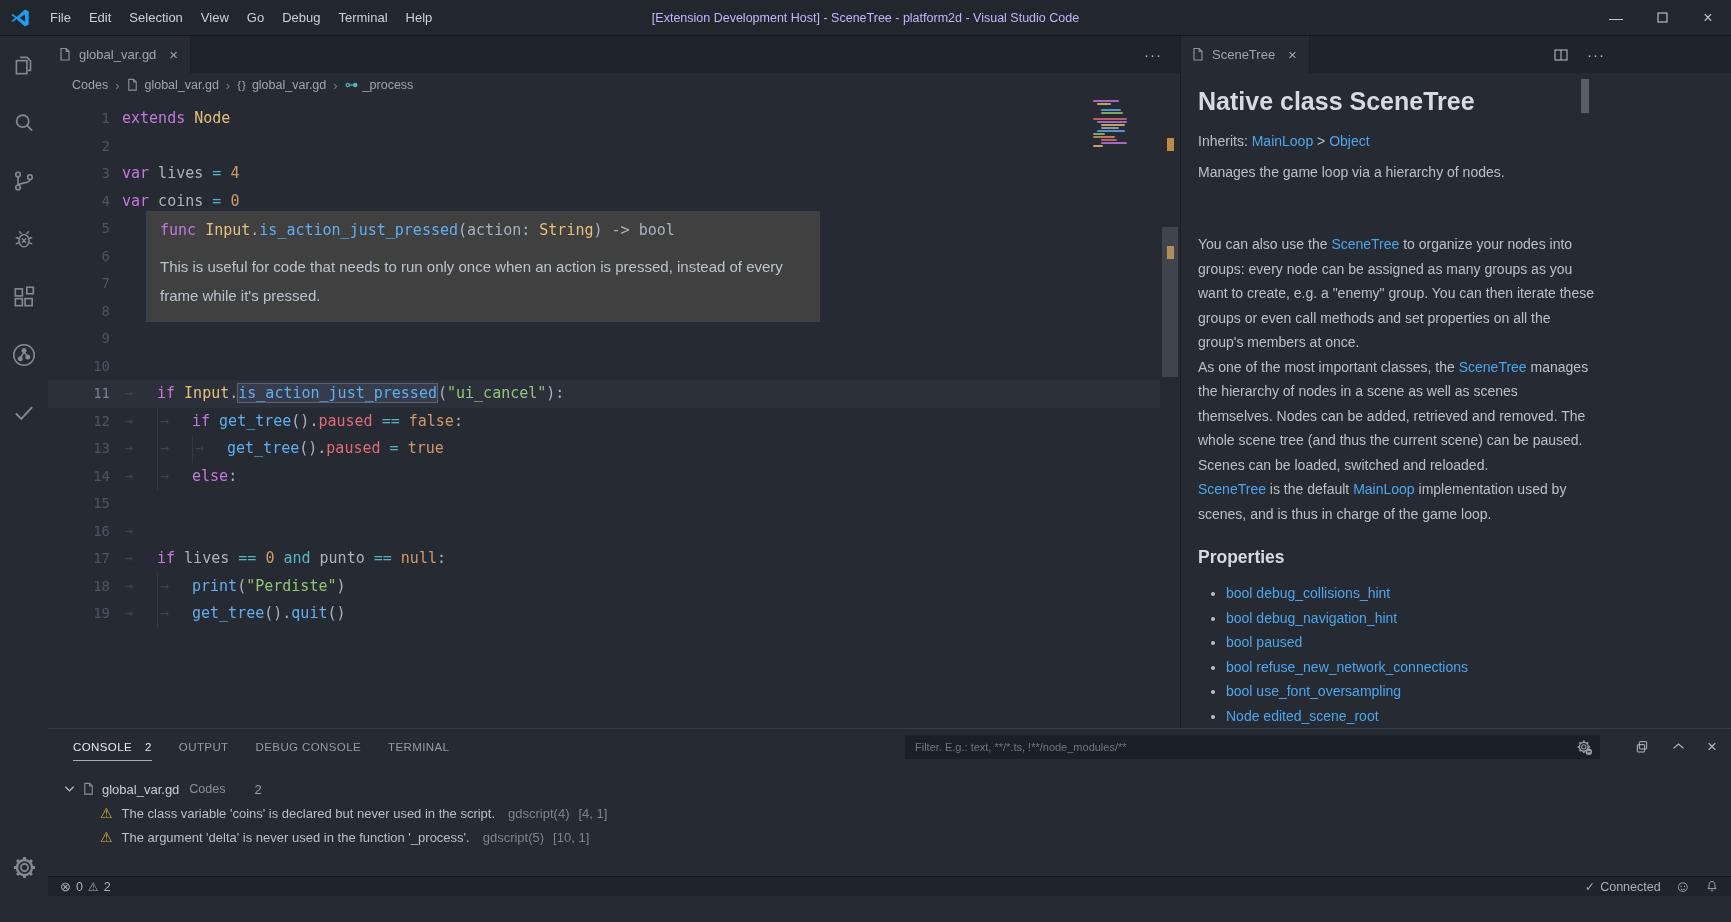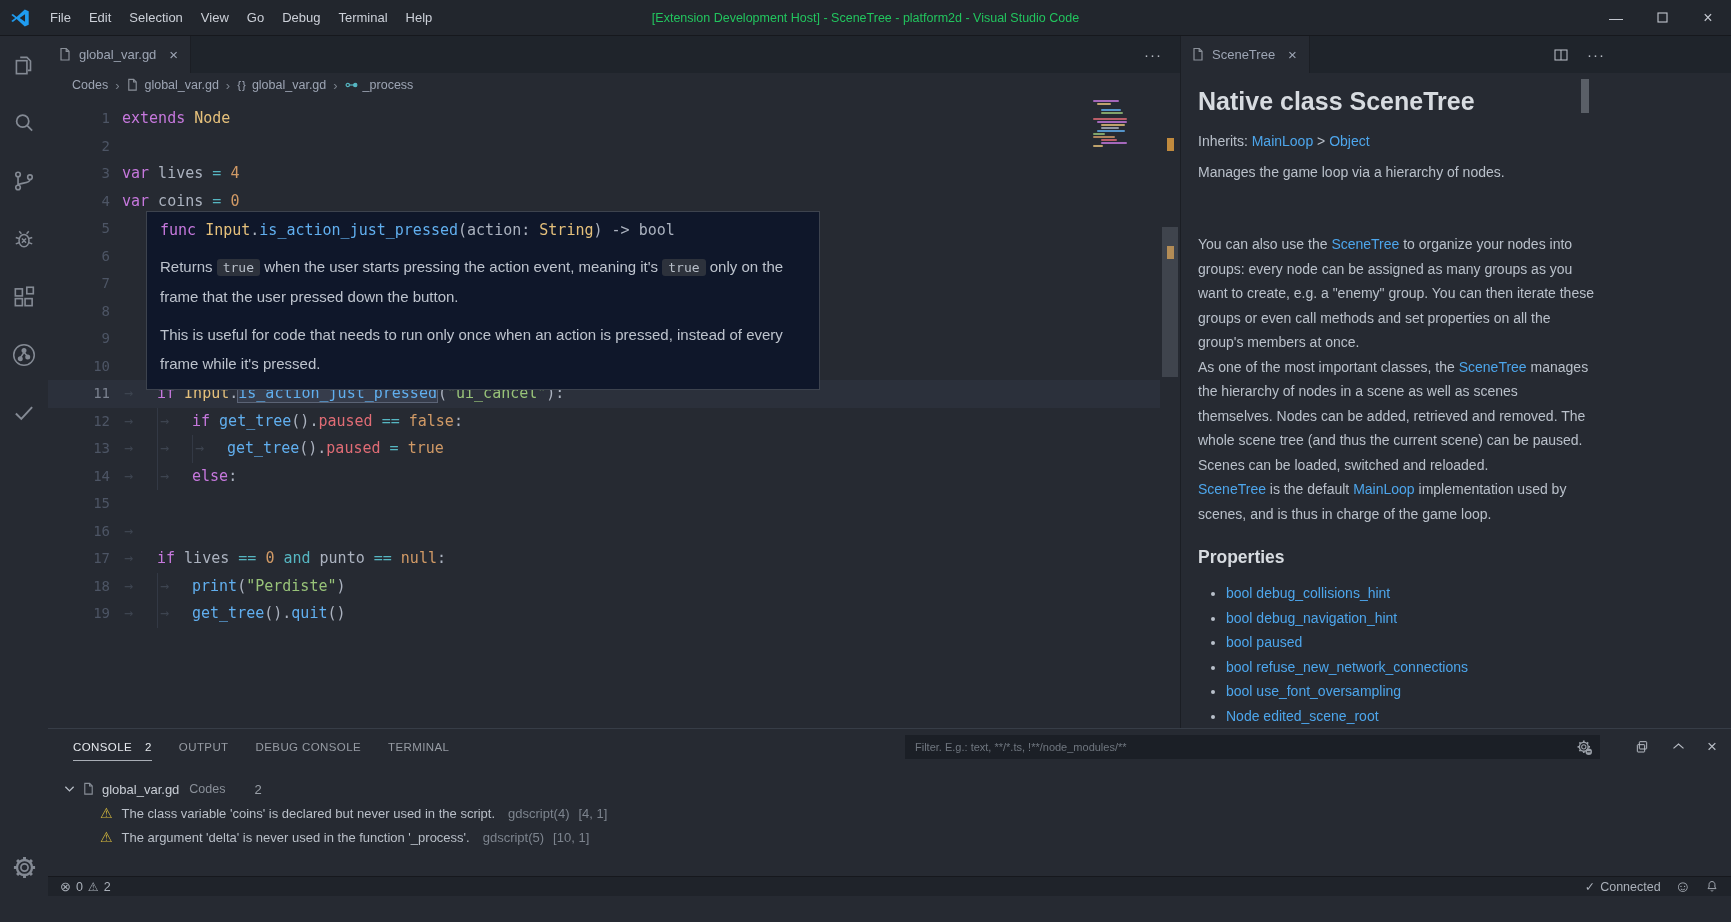--- a/index.html
+++ b/index.html
@@ -1,21 +1,21 @@
 <!DOCTYPE html>
 <html><head>
 <meta charset="utf-8">
 <style>
   html,body{margin:0;padding:0;}
   body{width:1731px;height:922px;overflow:hidden;background:#262a32;font-family:"Liberation Sans",sans-serif;position:relative;color:#b9bfc8;-webkit-font-smoothing:antialiased;}
   .titlebar{height:35px;background:#22262d;display:flex;align-items:center;position:relative;border-bottom:1px solid #16181d;}
   .vslogo{width:22px;height:22px;margin:0 10px 0 9px;}
   .menu-bar{display:flex;height:35px;align-items:center;}
   .menu-item{padding:17px 9px;font-size:13px;color:#ccd0d8;line-height:35px;cursor:default;}
-  .window-title{position:absolute;left:50%;transform:translateX(-50%);font-size:12.5px;color:#22c55e;white-space:nowrap;text-align:center;}
+  .window-title{position:absolute;left:50%;transform:translateX(-50%);font-size:12.5px;color:#c4b5fd;white-space:nowrap;text-align:center;}
   .win-controls{margin-left:auto;display:flex;height:35px;}
   .win-btn{width:46px;height:35px;display:flex;align-items:center;justify-content:center;color:#c3c7cf;font-size:14px;}
   .main{display:flex;height:860px;}
   .activitybar{width:48px;display:flex;flex-direction:column;align-items:center;background:#262a32;flex-shrink:0;}
   .ab-icon{height:58px;width:48px;display:flex;align-items:center;justify-content:center;color:#848a94;}
   .ab-icon.manage{margin-top:auto;}
   .workbench{flex:1;display:flex;flex-direction:column;min-width:0;}
   .editor-area{display:flex;height:712px;}
   .left-group{width:1132px;display:flex;flex-direction:column;border-right:1px solid #1b1e24;flex-shrink:0;position:relative;}
   .right-group{flex:1;display:flex;flex-direction:column;position:relative;min-width:0;}
@@ -36,21 +36,21 @@
   .line.hl{background:#2b303b;}
   .line.hl .ln{color:#7b8290;}
   .ln{width:62px;text-align:right;color:#4d5565;font-size:14px;flex-shrink:0;user-select:none;}
   .code{padding-left:12px;white-space:pre;}
   .tk-kw{color:#c678dd}.tk-ty{color:#e5c07b}.tk-nu{color:#d19a66}.tk-op{color:#56b6c2}
   .tk-fn{color:#61afef}.tk-pr{color:#e06c75}.tk-st{color:#98c379}.tk-pl{color:#abb2bf}
   .tk-tab{display:inline-block;width:35px;color:#3d4450;padding-left:2px;box-sizing:border-box;}
   .tk-tab + .tk-tab{border-left:1px solid #333945;}
   .tk-fnbox{color:#61afef;outline:1px solid #5b6375;background:rgba(95,107,132,.22);}
   .cursor{display:inline-block;width:0;border-left:1.5px solid #b6c2d4;height:18px;vertical-align:-3px;}
-  .tooltip{position:absolute;left:98px;top:114px;width:674px;background:#0f172a;border:1px solid #3d434e;z-index:6;box-sizing:border-box;}
+  .tooltip{position:absolute;left:98px;top:114px;width:674px;background:#404040;border:1px solid #3d434e;z-index:6;box-sizing:border-box;}
   .tt-sig{font-family:"DejaVu Sans Mono",monospace;font-size:15px;padding:9px 13px 4px;white-space:pre;}
   .tt-body{padding:0 13px 11px;font-size:15px;color:#bdc3cd;}
   .tt-body p{margin:9px 0 0;line-height:29px;}
   .chip{font-family:"DejaVu Sans Mono",monospace;font-size:13px;background:#2d323c;border-radius:3px;padding:1px 6px;color:#b8bfc9;}
   .minimap{position:absolute;right:32px;top:3px;width:55px;height:46px;}
   .mm-row{height:2px;margin-bottom:1px;border-radius:1px;opacity:.8;}
   .ruler{position:absolute;right:0;top:0;bottom:0;width:20px;}
   .rm-warn{position:absolute;right:6px;width:7px;height:13px;background:#c08a3e;}
   .rm-thumb{position:absolute;left:2px;right:2px;background:rgba(140,148,160,.25);}
   .webview{position:relative;flex:1;padding:14px 0 0 17px;overflow:hidden;}
@@ -304,21 +304,20 @@
               </div>
               <div class="line">
                 <span class="ln">19</span>
                 <span class="code"><span class="tk-tab">→</span><span class="tk-tab">→</span><span class="tk-fn">get_tree</span><span class="tk-pl">().</span><span class="tk-fn">quit</span><span class="tk-pl">()</span></span>
               </div>
             </div>
 
           <div class="tooltip">
             <div class="tt-sig"><span class="tk-kw">func</span><span class="tk-pl"> </span><span class="tk-ty">Input</span><span class="tk-pl">.</span><span class="tk-fn">is_action_just_pressed</span><span class="tk-pl">(action: </span><span class="tk-ty">String</span><span class="tk-pl">) -&gt; bool</span></div>
             <div class="tt-body">
-                <p>Returns <span class="chip">true</span> when the user starts pressing the action event, meaning it's <span class="chip">true</span> only on the frame that the user pressed down the button.</p>
                 <p>This is useful for code that needs to run only once when an action is pressed, instead of every frame while it's pressed.</p>
               </div>
           </div>
           <div class="minimap">
               <div class="mm-row" style="width: 26px; margin-left: 0px; background: rgb(198, 120, 221);"></div>
               <div class="mm-row" style="width: 14px; margin-left: 4px; background: rgb(229, 192, 123);"></div>
               <div class="mm-row" style="width: 0px; margin-left: 0px; background: transparent;"></div>
               <div class="mm-row" style="width: 20px; margin-left: 8px; background: rgb(97, 175, 239);"></div>
               <div class="mm-row" style="width: 22px; margin-left: 8px; background: rgb(152, 195, 121);"></div>
               <div class="mm-row" style="width: 0px; margin-left: 0px; background: transparent;"></div>

